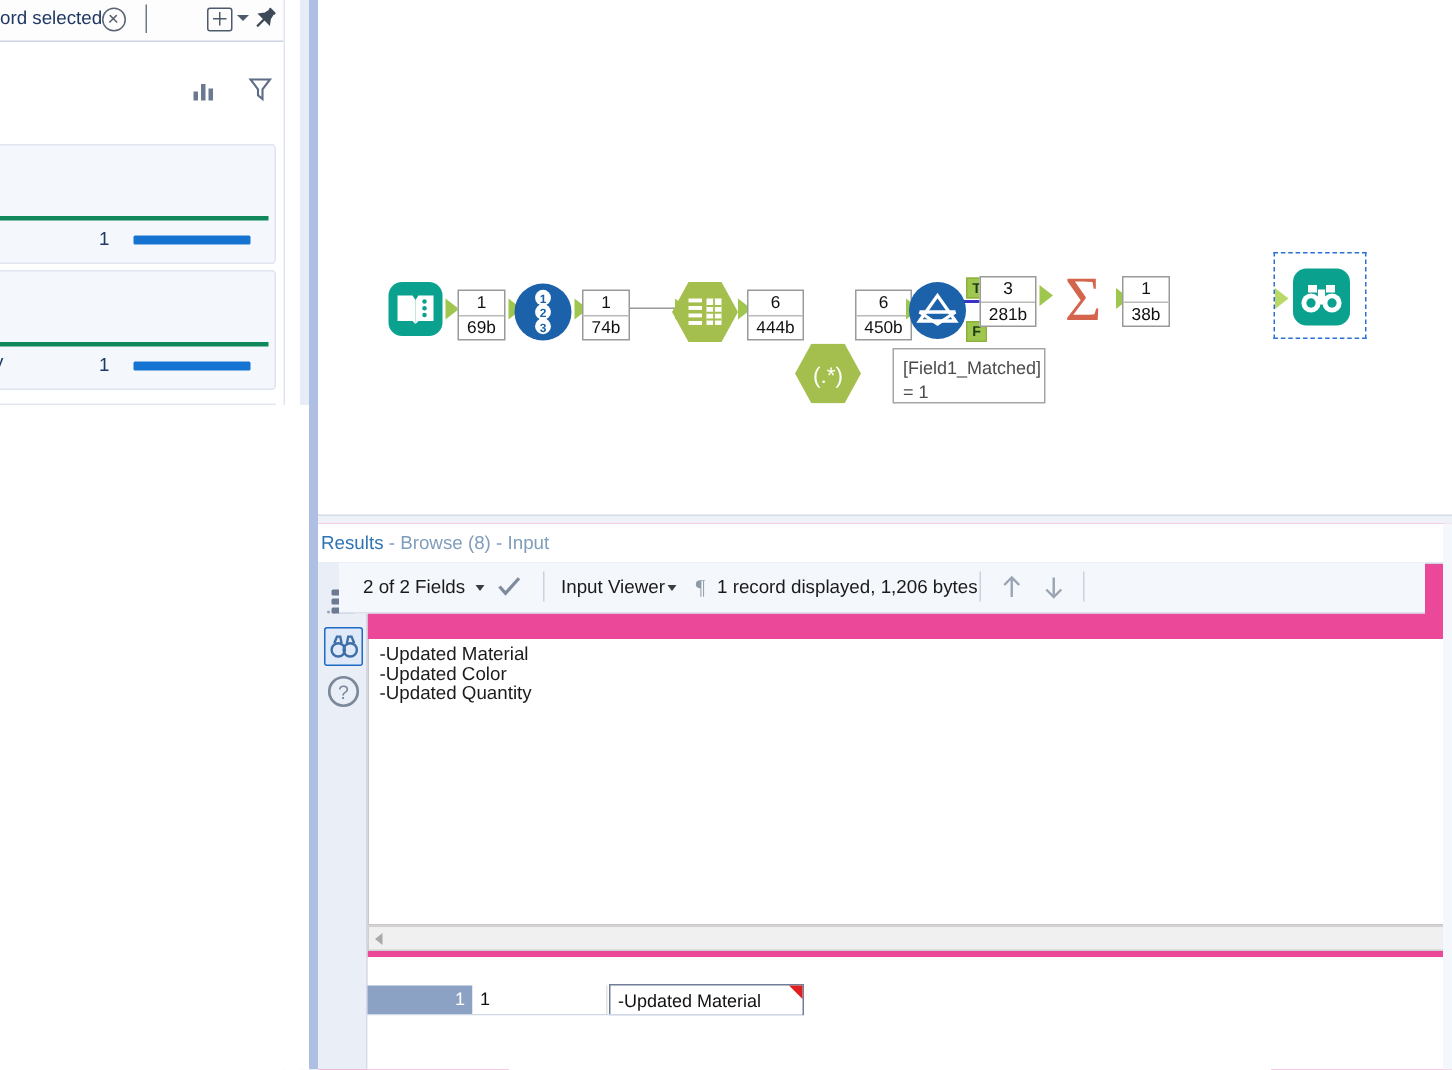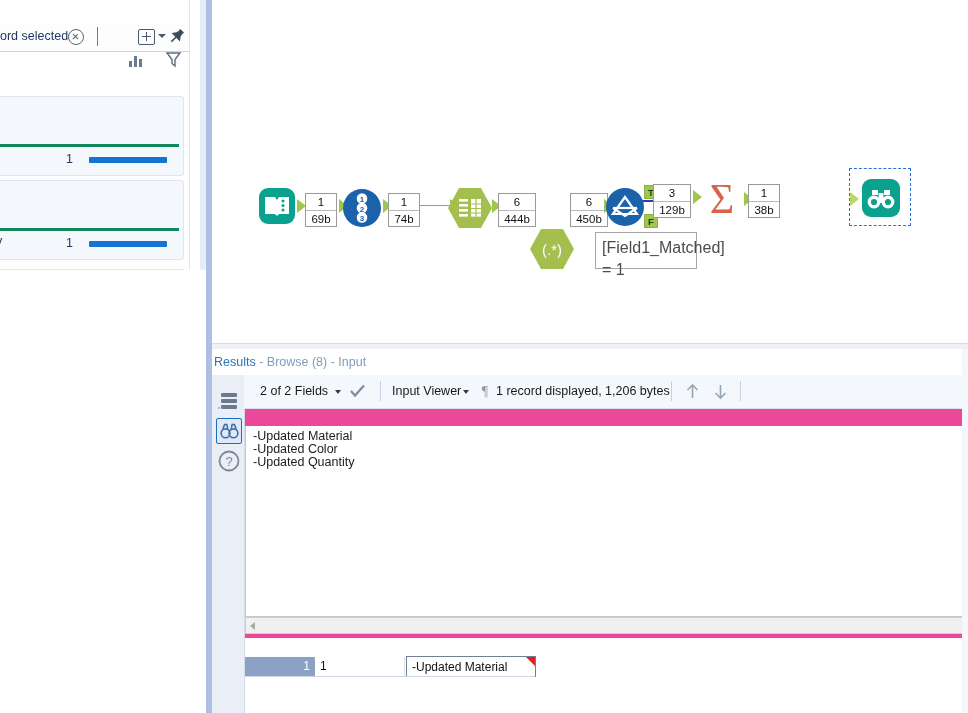--- a/index.html
+++ b/index.html
@@ -5,21 +5,21 @@
   html,body{margin:0;padding:0;}
   body{
     width:968px;height:713px;overflow:hidden;
     font-family:"Liberation Sans","DejaVu Sans",sans-serif;
     font-size:12px;color:#222;background:#ffffff;
   }
   .root{position:relative;width:968px;height:713px;}
 
   
   #left-panel{position:absolute;left:0;top:0;width:206px;height:713px;background:#ffffff;}
-  #left-top-bar{position:absolute;left:0;top:0;width:193px;height:27px;background:#fdfdfd;border-bottom:1px solid #cdd6e2;margin-top:24px;}
+  #left-top-bar{position:absolute;left:0;top:0;width:193px;height:27px;background:#fdfdfd;border-bottom:1px solid #cdd6e2;}
   #left-selected-text{position:absolute;left:0;top:5px;font-size:12.5px;color:#1f3864;white-space:nowrap;}
   #left-clear-btn{position:absolute;left:68px;top:5px;width:16px;height:16px;border-radius:50%;
       border:1.4px solid #5a6472;box-sizing:border-box;}
   #left-clear-btn:before,#left-clear-btn:after{content:"";position:absolute;left:3px;top:6.2px;width:7px;height:1.4px;background:#5a6472;}
   #left-clear-btn:before{transform:rotate(45deg);}
   #left-clear-btn:after{transform:rotate(-45deg);}
   #left-divider{position:absolute;left:97px;top:3px;width:1px;height:19px;background:#6e7a8a;}
   #left-layout-btn{position:absolute;left:138px;top:5px;width:17px;height:16px;border:1.4px solid #4d5a6b;border-radius:2px;box-sizing:border-box;}
   #left-layout-btn .plus-h{position:absolute;left:3px;top:6px;width:9px;height:1.4px;background:#4d5a6b;}
   #left-layout-btn .plus-v{position:absolute;left:6.8px;top:2.2px;width:1.4px;height:9px;background:#4d5a6b;}
@@ -64,40 +64,40 @@
   .countbox.wide{width:38px;}
 
   
   .ico-rounded{width:36px;height:36px;border-radius:9px;background:#0aa18f;position:relative;}
   .ico-circle{width:38px;height:38px;border-radius:50%;background:#1b62ab;position:relative;}
   .hexwrap{width:44px;height:40px;position:relative;}
   .hex{width:44px;height:40px;background:#a4bf4e;
       clip-path:polygon(25% 0%,75% 0%,100% 50%,75% 100%,25% 100%,0% 50%);position:relative;}
 
   .anno-box{position:absolute;background:#ffffff;border:1px solid #a6a6a6;box-sizing:border-box;
-      padding:4px 6px;font-size:16px;color:#4c4c4c;line-height:1.35;white-space:pre-line;}
+      padding:4px 6px;font-size:12px;color:#4c4c4c;line-height:1.35;white-space:pre-line;}
 
   .io-label{position:absolute;width:14px;height:14px;background:#9fc64f;color:#1c3c14;
       font-size:9.5px;font-weight:bold;text-align:center;line-height:14px;box-sizing:border-box;border:1px solid #8cb23d;}
 
   #browse-selection{position:absolute;border:1px dashed #2a6fd6;box-sizing:border-box;background:transparent;}
 
   
   #results{position:absolute;left:212px;top:349px;width:756px;height:436px;background:#ec4899;}
   #results-titlebar{position:absolute;left:0;top:0;width:756px;height:26px;background:#ffffff;border-bottom:1px solid #ccd6e4;}
   #results-title{position:absolute;left:2px;top:6px;font-size:12.5px;color:#2e74b5;white-space:nowrap;}
   #results-title .muted{color:#7f9dbc;}
 
   #results-sidebar{position:absolute;left:0;top:26px;width:32px;height:338px;background:#eaeff7;border-right:1px solid #d3dbe8;}
   .side-btn{position:absolute;left:4px;width:26px;height:26px;}
   .side-btn.active{border:1.6px solid #1e6bc4;background:#dfe9f7;box-sizing:border-box;border-radius:2px;}
   #grip-dots{position:absolute;left:6px;top:30px;width:22px;height:6px;}
   .grip-dot{position:absolute;width:2px;height:2px;background:#9aa7ba;border-radius:50%;top:2px;}
 
-  #results-toolbar{position:absolute;left:32px;top:26px;width:724px;height:33px;background:#f4f7fb;border-bottom:1px solid #dbe2ed;}
+  #results-toolbar{position:absolute;left:14px;top:26px;width:724px;height:33px;background:#f4f7fb;border-bottom:1px solid #dbe2ed;}
   .tb-item{position:absolute;font-size:12.5px;color:#1a1a1a;white-space:nowrap;top:9px;}
   .tb-caret{position:absolute;top:15px;width:0;height:0;border-left:3.5px solid transparent;border-right:3.5px solid transparent;border-top:4px solid #3c3c3c;}
   .tb-sep{position:absolute;top:6px;width:1px;height:20px;background:#c9d2e0;}
 
   #cell-header{position:absolute;left:33px;top:59px;width:723px;height:18px;background:#ffffff;border-bottom:1px solid #b9b9b9;}
   #cell-header-text{position:absolute;left:6px;top:2px;font-size:12px;font-weight:bold;color:#111;}
   #cell-body{position:absolute;left:33px;top:77px;width:723px;height:191px;background:#ffffff;
       border:1px solid #c7c7c7;border-top:none;box-sizing:border-box;}
   #cell-body-text{position:absolute;left:7px;top:4px;font-size:12.5px;color:#1b1b1b;line-height:13.2px;white-space:pre-line;}
 
@@ -295,21 +295,21 @@
           <path d="M7 20 L19 28 L31 20" fill="none" stroke="#ffffff" stroke-width="2.2"></path>
         </svg>
       </div>
     </div>
 
     <div class="io-label" style="left:432px;top:185px;">T</div>
     <div class="io-label" style="left:432px;top:214px;">F</div>
 
     <div class="countbox wide" style="left:441px;top:184px;">
       <span class="num">3</span>
-      <span class="sz">129b</span>
+      <span class="sz">281b</span>
     </div>
     <div class="anchor" style="left:481px;top:190px;">
         <div class="ar"></div>
       </div>
 
     <div class="tool" style="left:488px;top:177px;">
       <svg width="44" height="44" viewBox="0 0 44 44">
         <text x="22" y="36" font-size="42" font-family="Liberation Serif, serif" fill="#d4654c" text-anchor="middle">Σ</text>
       </svg>
     </div>

